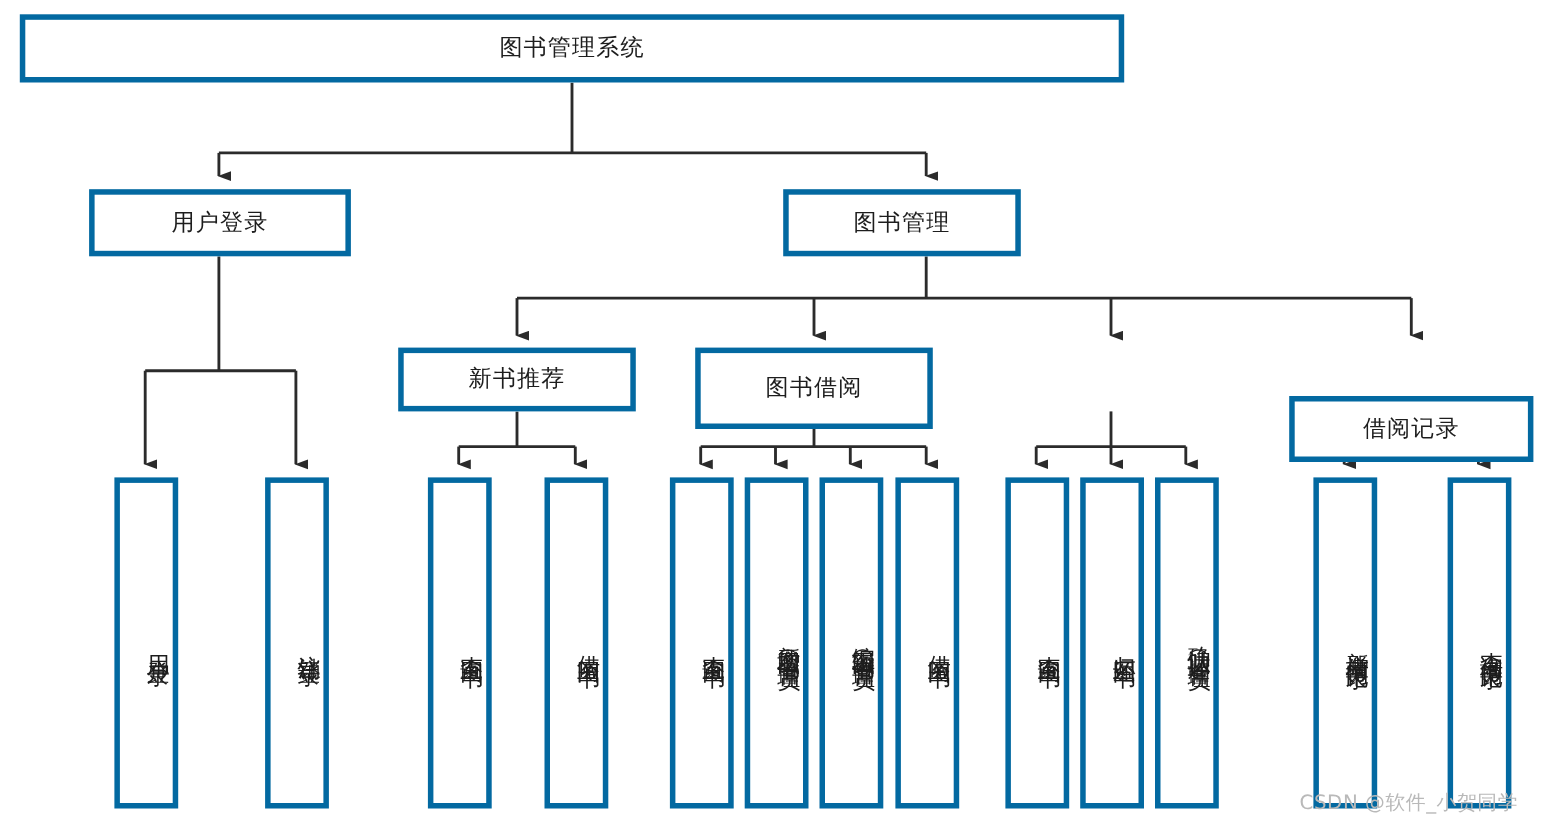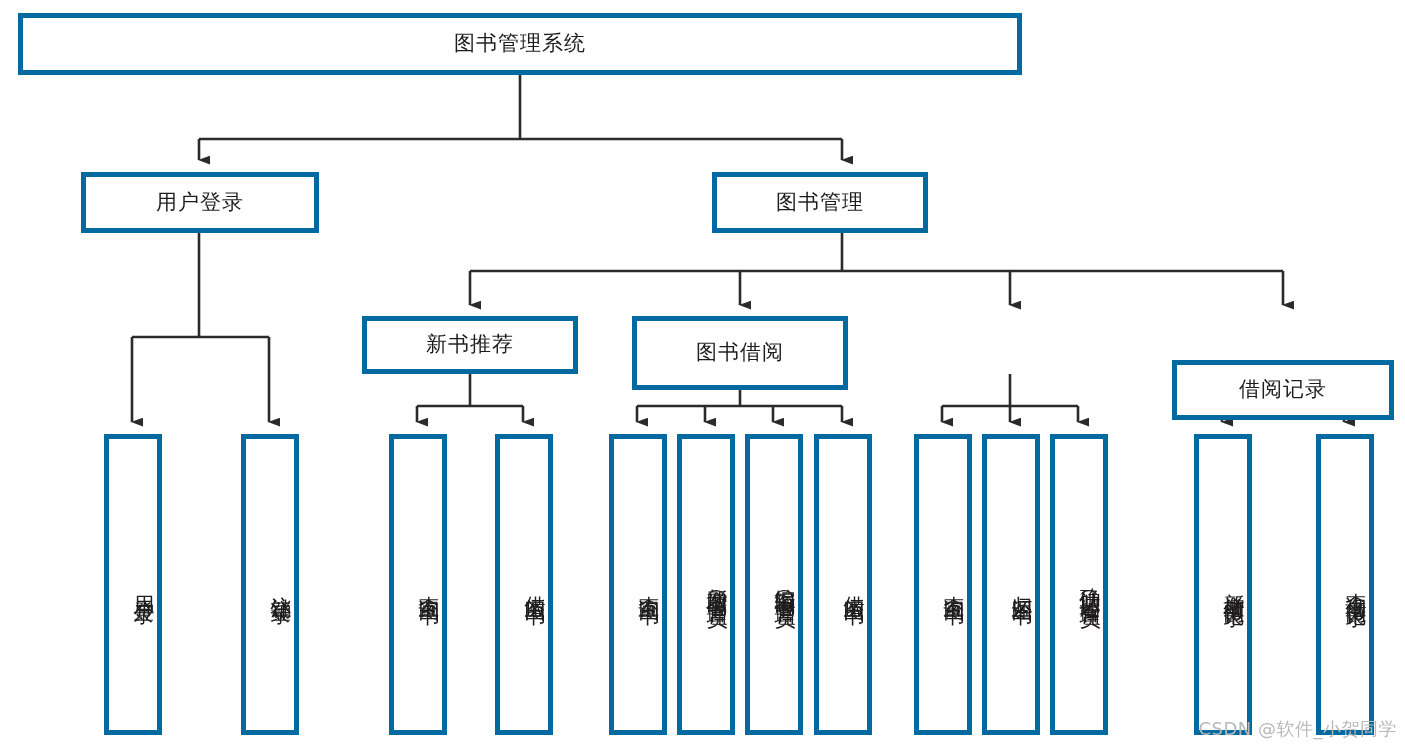--- a/index.html
+++ b/index.html
@@ -52,21 +52,21 @@
     justify-content: center;
   }
   .node.vert > span {
     writing-mode: vertical-rl;
     text-orientation: upright;
     display: block;
     text-align: center;
   }
   #watermark {
     position: absolute;
-    right: 8px;
+    right: 25px;
     bottom: 6px;
     font-size: 18px;
     color: #b9b9b9;
     letter-spacing: 0.5px;
     white-space: nowrap;
     font-family: "DejaVu Sans", "Liberation Sans", sans-serif;
     margin-top: 28px;
   }
 </style>
 </head>

